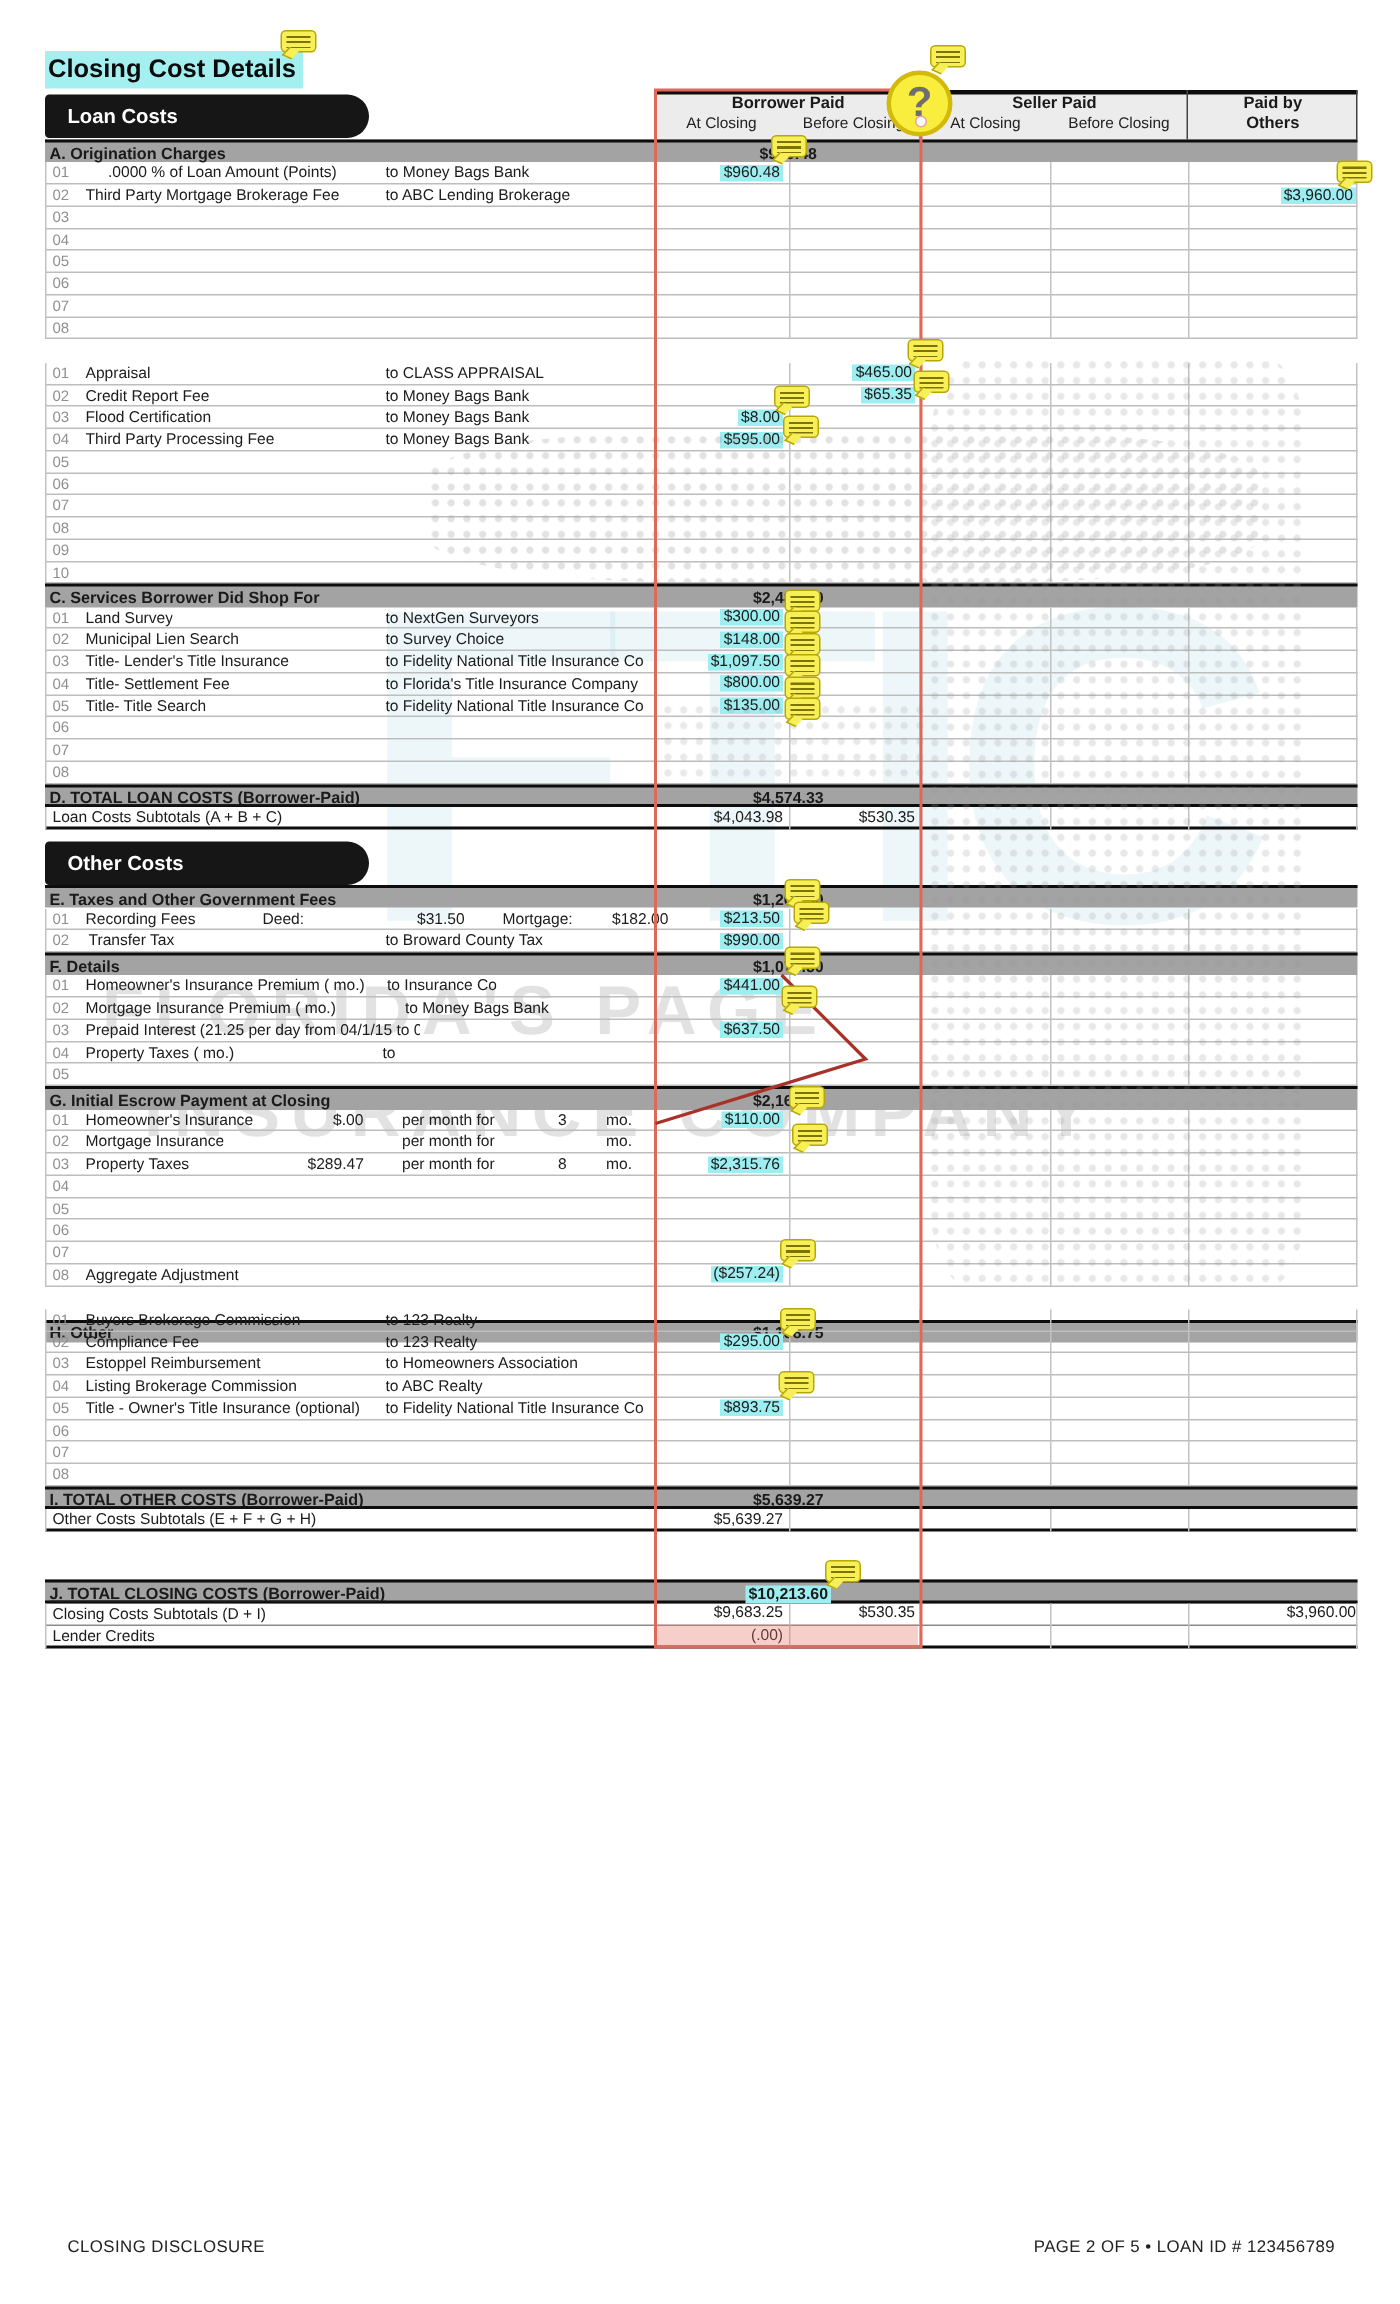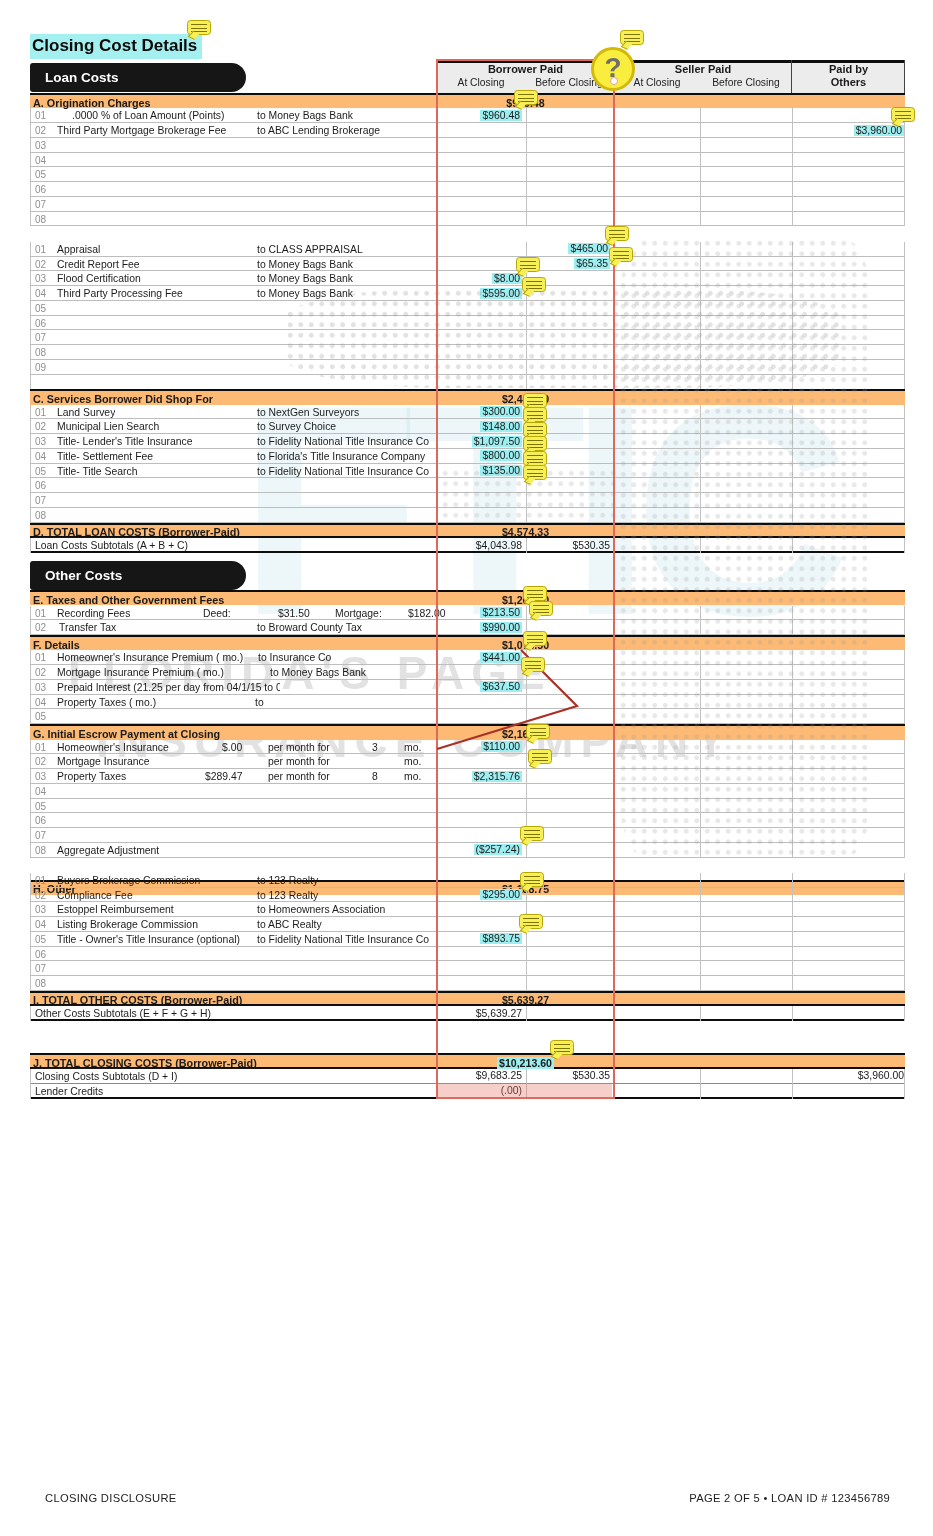--- a/index.html
+++ b/index.html
@@ -20,21 +20,21 @@
   .tab{position:absolute;left:30px;width:216px;height:29px;background:#161616;color:#fff;
        font-weight:bold;font-size:13.5px;line-height:29px;padding-left:15px;box-sizing:border-box;
        border-radius:3px 15px 15px 3px;z-index:4;}
   
   .band{position:absolute;left:437px;top:60px;width:468px;height:33px;background:#ececec;
         border-top:3px solid #0d0d0d;box-sizing:border-box;z-index:2;}
   .band-lab{position:absolute;font-size:11px;font-weight:bold;text-align:center;z-index:2;}
   .band-sub{position:absolute;font-size:10.3px;text-align:center;z-index:2;color:#222;}
   .band-div{position:absolute;top:60px;height:33px;width:1px;background:#444;z-index:2;}
   
-  .secbar{position:absolute;left:30px;width:875px;background:#fdba74;
+  .secbar{position:absolute;left:30px;width:875px;background:#a3a3a3;
           border-top:2.6px solid #0d0d0d;box-sizing:border-box;z-index:2;}
   .secbar.tot{border-bottom:2.6px solid #0d0d0d;}
   .sec-title{position:absolute;left:3px;top:1.5px;font-size:10.8px;font-weight:bold;white-space:nowrap;}
   .sec-title.u{text-decoration:underline;}
   .sec-total{position:absolute;left:407px;width:177px;top:1.5px;text-align:center;
              font-size:10.6px;font-weight:bold;}
   .trow{position:absolute;left:30px;width:875px;border-bottom:1px solid #bdbdbd;box-sizing:border-box;z-index:2;}
   .srow{position:absolute;left:30px;width:875px;border-bottom:1px solid #8a8a8a;box-sizing:border-box;z-index:2;background:transparent;}
   .srow.last{border-bottom:2.6px solid #0d0d0d;}
   .num{position:absolute;left:5px;top:2px;font-size:10px;color:#8f8f8f;}
@@ -175,20 +175,23 @@
     </div>
     <div class="trow" style="top: 330.3px; height: 14.75px;">
       <div class="num">07</div>
     </div>
     <div class="trow" style="top: 345.05px; height: 14.75px;">
       <div class="num">08</div>
     </div>
     <div class="trow" style="top: 359.8px; height: 14.75px;">
       <div class="num">09</div>
     </div>
+    <div class="trow" style="top: 374.55px; height: 14.75px;">
+      <div class="num">10</div>
+    </div>
     <div class="vline" style="left: 437px; top: 241.8px; height: 147.5px;"></div>
     <div class="vline" style="left: 526px; top: 241.8px; height: 147.5px;"></div>
     <div class="vline" style="left: 613px; top: 241.8px; height: 147.5px;"></div>
     <div class="vline" style="left: 700px; top: 241.8px; height: 147.5px;"></div>
     <div class="vline" style="left: 792px; top: 241.8px; height: 147.5px;"></div>
     <div class="vline" style="left: 30px; top: 241.8px; height: 147.5px;"></div>
     <div class="vline" style="left: 904px; top: 241.8px; height: 147.5px;"></div>
     <div class="secbar" style="top: 389.3px; height: 15.4px;">
       <div class="sec-title">C. Services Borrower Did Shop For</div>
       <div class="sec-total">$2,480.50</div>
@@ -256,21 +259,21 @@
     <div class="vline" style="left: 30px; top: 538.1px; height: 15px;"></div>
     <div class="vline" style="left: 904px; top: 538.1px; height: 15px;"></div>
     <div class="tab" style="top: 561.1px;">Other Costs</div>
     <div class="secbar" style="top: 590.1px; height: 15.4px;">
       <div class="sec-title">E. Taxes and Other Government Fees</div>
       <div class="sec-total">$1,203.50</div>
     </div>
     <div class="trow" style="top: 605.5px; height: 14.75px;">
       <div class="num">01</div>
       <div class="cell" style="left: 27px; max-width: 223px;">Recording Fees</div>
-      <div class="cell" style="left: 145px; margin-left: 28px;">Deed:</div>
+      <div class="cell" style="left: 145px;">Deed:</div>
       <div class="cell" style="left: 248px;">$31.50</div>
       <div class="cell" style="left: 305px;">Mortgage:</div>
       <div class="cell" style="left: 378px;">$182.00</div>
       <div class="val v1"><span class="hl">$213.50</span></div>
     </div>
     <div class="trow" style="top: 620.25px; height: 14.75px;">
       <div class="num">02</div>
       <div class="cell" style="left: 29px; max-width: 223px;">Transfer Tax</div>
       <div class="cell" style="left: 227px; width: 177px;">to Broward County Tax</div>
       <div class="val v1"><span class="hl">$990.00</span></div>

